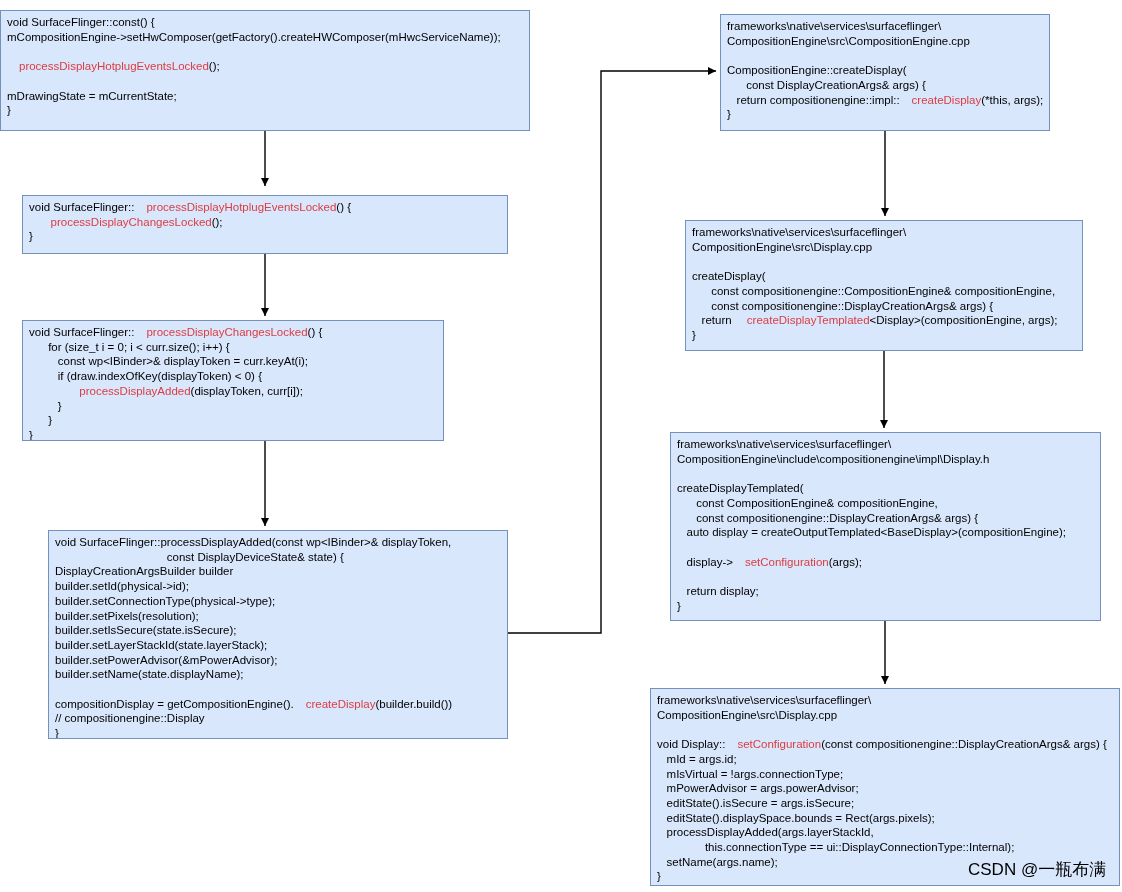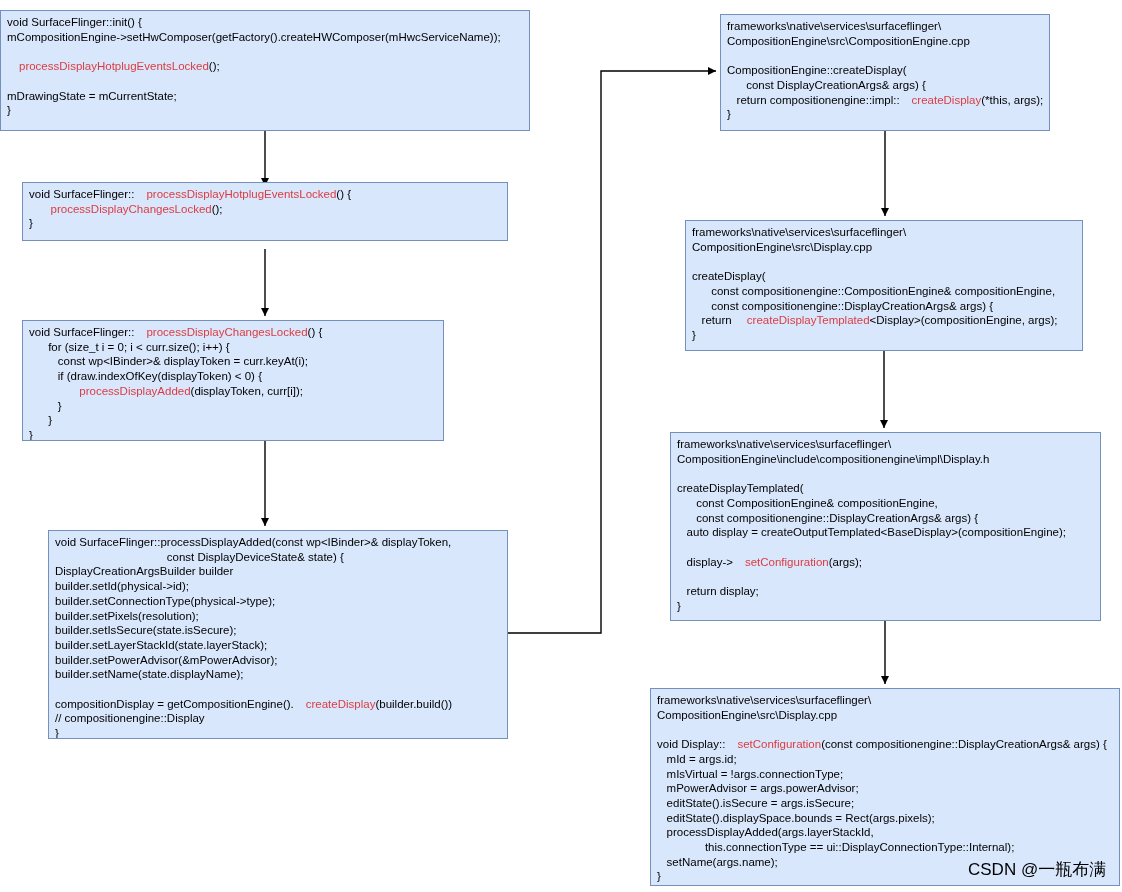--- a/index.html
+++ b/index.html
@@ -36,21 +36,21 @@
   }
   .code-line {
     white-space: pre;
   }
   .red {
     color: #dc3c41;
     margin-left: 12px;
   }
   
   #box-1 { left: 0px;   top: 10px;  width: 530px; height: 121px; }
-  #box-2 { left: 22px;  top: 182px; width: 486px; height: 59px;  }
+  #box-2 { left: 22px;  top: 195px; width: 486px; height: 59px;  }
   #box-3 { left: 22px;  top: 320px; width: 422px; height: 121px; }
   #box-4 { left: 48px;  top: 530px; width: 460px; height: 209px; }
   #box-5 { left: 720px; top: 14px;  width: 330px; height: 117px; }
   #box-6 { left: 685px; top: 220px; width: 398px; height: 131px; }
   #box-7 { left: 670px; top: 432px; width: 431px; height: 189px; }
   #box-8 { left: 650px; top: 688px; width: 470px; height: 198px; }
   #watermark {
     position: absolute;
     left: 968px;
     top: 858px;
@@ -77,21 +77,21 @@
     <line x1="265" y1="249" x2="265" y2="316" stroke="#000000" stroke-width="1.4" marker-end="url(#arrow-auto)"></line>
     <line x1="265" y1="441" x2="265" y2="526" stroke="#000000" stroke-width="1.4" marker-end="url(#arrow-auto)"></line>
     <polyline points="483,633 601,633 601,71 716,71" fill="none" stroke="#000000" stroke-width="1.4" marker-end="url(#arrow-auto)"></polyline>
     <line x1="885" y1="131" x2="885" y2="216" stroke="#000000" stroke-width="1.4" marker-end="url(#arrow-auto)"></line>
     <line x1="884" y1="351" x2="884" y2="428" stroke="#000000" stroke-width="1.4" marker-end="url(#arrow-auto)"></line>
     <line x1="885" y1="621" x2="885" y2="684" stroke="#000000" stroke-width="1.4" marker-end="url(#arrow-auto)"></line>
   </svg>
 
   <div id="boxes">
       <div class="code-box" id="box-1">
-        <div class="code-line"><span>void SurfaceFlinger::init() {</span></div>
+        <div class="code-line"><span>void SurfaceFlinger::const() {</span></div>
         <div class="code-line"><span>mCompositionEngine-&gt;setHwComposer(getFactory().createHWComposer(mHwcServiceName));</span></div>
         <div class="code-line">&nbsp;</div>
         <div class="code-line"><span class="red">processDisplayHotplugEventsLocked</span><span>();</span></div>
         <div class="code-line">&nbsp;</div>
         <div class="code-line"><span>mDrawingState = mCurrentState;</span></div>
         <div class="code-line"><span>}</span></div>
       </div>
       <div class="code-box" id="box-2">
         <div class="code-line"><span>void SurfaceFlinger::</span><span class="red">processDisplayHotplugEventsLocked</span><span>() {</span></div>
         <div class="code-line"><span>   </span><span class="red">processDisplayChangesLocked</span><span>();</span></div>

